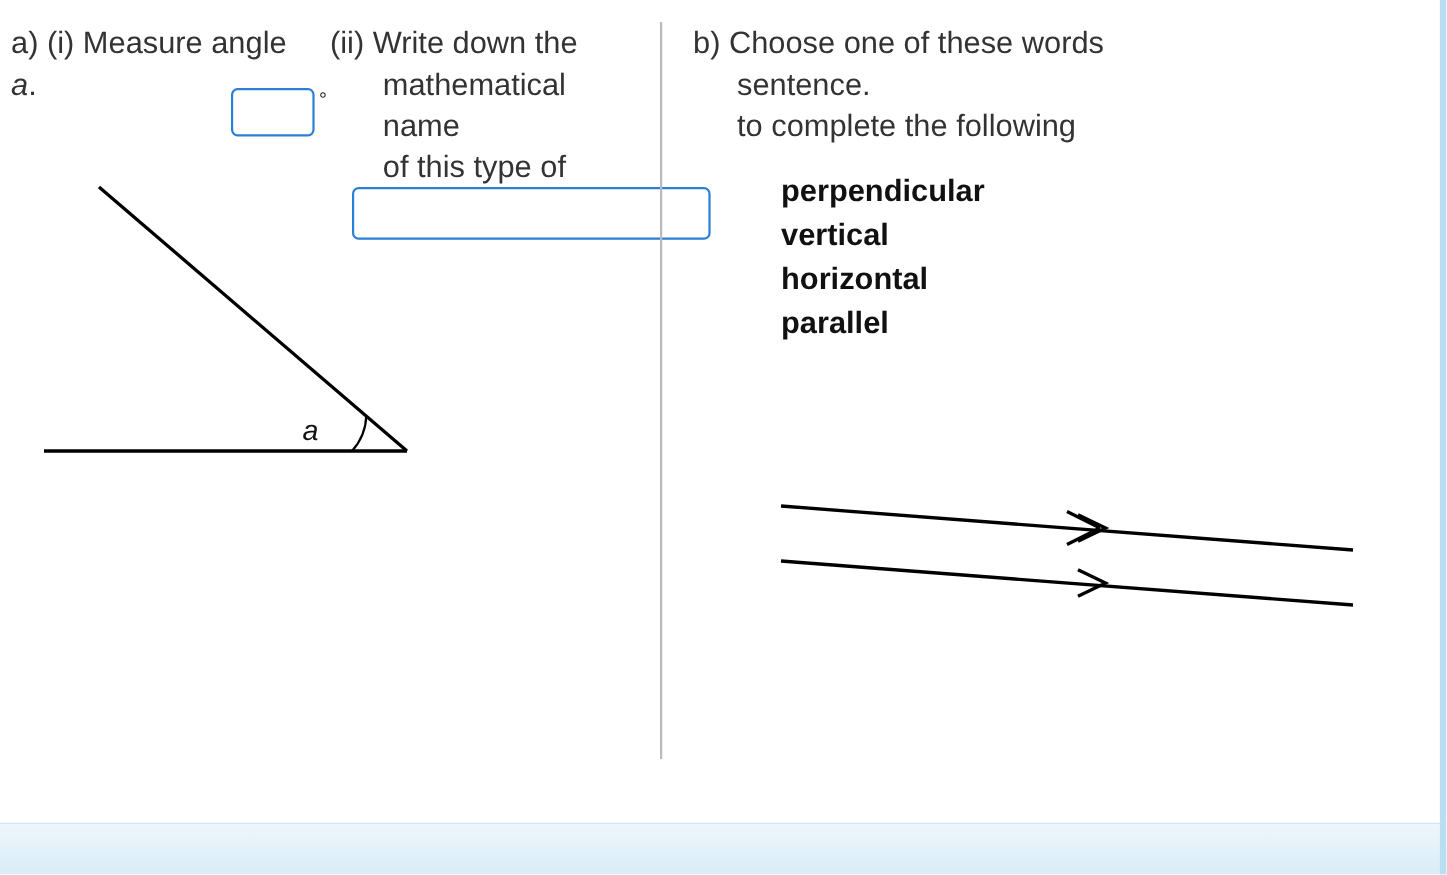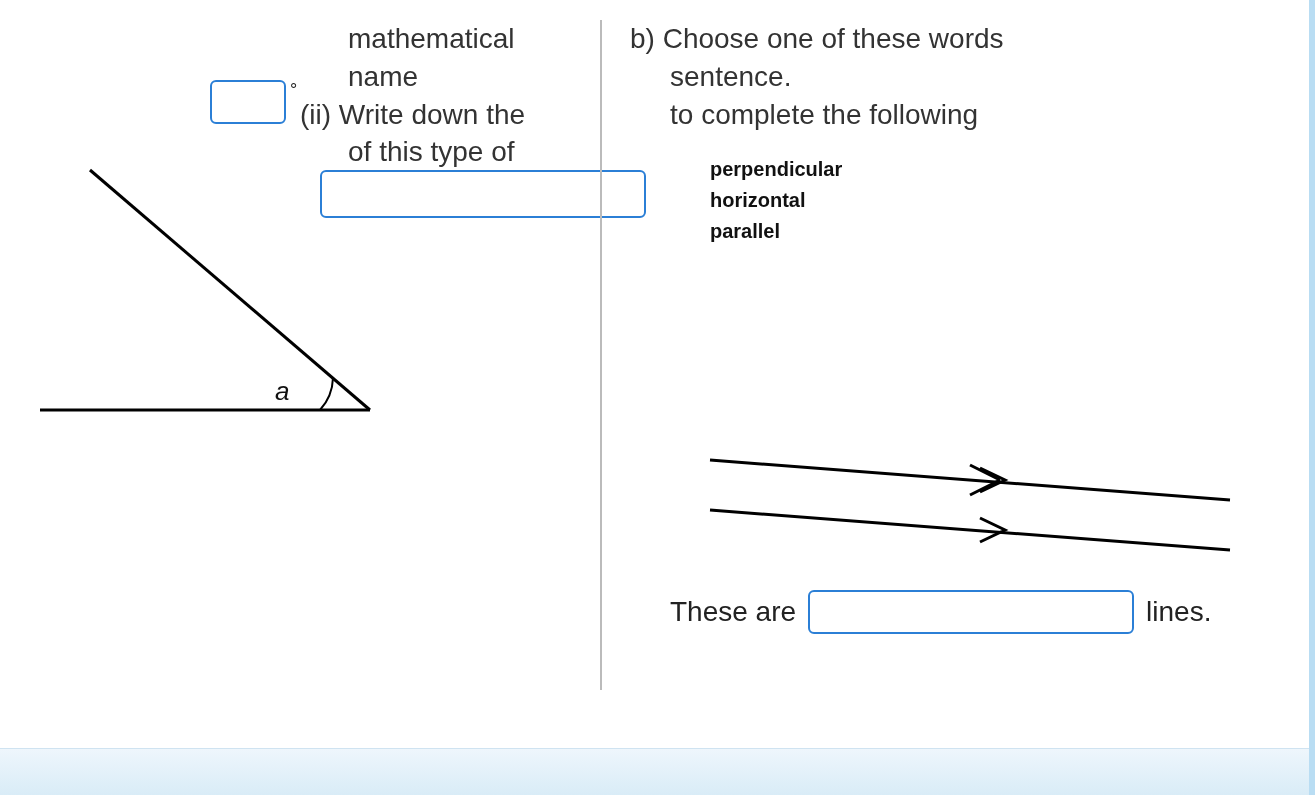--- a/index.html
+++ b/index.html
@@ -46,21 +46,21 @@
 
   .inputA1 { position:absolute; left: 210px; top: 80px; display:flex; align-items:flex-start; }
   .degree  { font-size: 18px; margin-left:4px; }
 
   .inputA2 { position:absolute; left: 320px; top: 170px; }
 
   .angle-svg { position:absolute; left: 20px; top: 150px; }
   .lines-svg { position:absolute; left: 670px; top: 390px; }
 
   .wordlist { position:absolute; left: 710px; top: 150px; }
-  .wordlist div { font-size: 20px; font-weight:700; margin: 8px 0; color:#111; }
+  .wordlist div { font-size: 28px; font-weight:700; margin: 8px 0; color:#111; }
 
   .sentence { position:absolute; left: 670px; top: 590px; font-size: 28px; display:flex; align-items:center; gap:12px; }
 
   .divider { position:absolute; left: 600px; top: 20px; width: 0; height: 670px; border-left: 2px solid #bbb; }
 
   .italic { font-style: italic; }
 
   .footer-bar {
     position:absolute;
     left:0; bottom:0;
@@ -70,24 +70,27 @@
   }
   .right-edge {
     position:absolute; right:0; top:0; width:6px; height:795px;
     background:#b9ddf3;
   }
 </style>
 </head>
 <body>
 <div class="page">
 
+<div class="colA-i qtext">
+  <span>a) (i) Measure angle </span><span class="italic">a</span><span>.</span>
+</div>
 
 <div class="colA-ii qtext">
+  <div>(ii) Write down the</div>
   <div style="padding-left:48px">mathematical name</div>
-  <div>(ii) Write down the</div>
   <div style="padding-left:48px">of this type of angle.</div>
 </div>
 
 <div class="inputA1">
   <input class="answer-box" style="width: 60px;" value="">
   <span class="degree">°</span>
 </div>
 
 <div class="inputA2">
   <input class="answer-box wide" value="" style="">
@@ -103,40 +106,36 @@
 <div class="divider"></div>
 
 <div class="colB qtext">
   <div>b) Choose one of these words</div>
   <div style="padding-left:40px">sentence.</div>
   <div style="padding-left:40px">to complete the following</div>
 </div>
 
 <div class="wordlist">
   <div>perpendicular</div>
+  <div>vertical</div>
   <div>horizontal</div>
   <div>parallel</div>
 </div>
 
 <svg class="lines-svg" width="600" height="190">
   <g>
     <line x1="40" y1="70" x2="560" y2="110" stroke="#000" stroke-width="3"></line>
     <line x1="300" y1="75" x2="330" y2="90" stroke="#000" stroke-width="3"></line>
     <line x1="330" y1="90" x2="300" y2="105" stroke="#000" stroke-width="3"></line>
     <line x1="300" y1="75" x2="330" y2="90" stroke="none"></line>
     <polyline points="310,78 335,90 310,102" fill="none" stroke="#000" stroke-width="3"></polyline>
   </g>
   <g>
     <line x1="40" y1="120" x2="560" y2="160" stroke="#000" stroke-width="3"></line>
     <polyline points="310,128 335,140 310,152" fill="none" stroke="#000" stroke-width="3"></polyline>
   </g>
 </svg>
 
-<div class="sentence">
-  <span>These are</span>
-  <input class="answer-box med" value="" style="">
-  <span>lines.</span>
-</div>
 
 <div class="footer-bar"></div>
 <div class="right-edge"></div>
 
 </div>
 
 </body></html>

